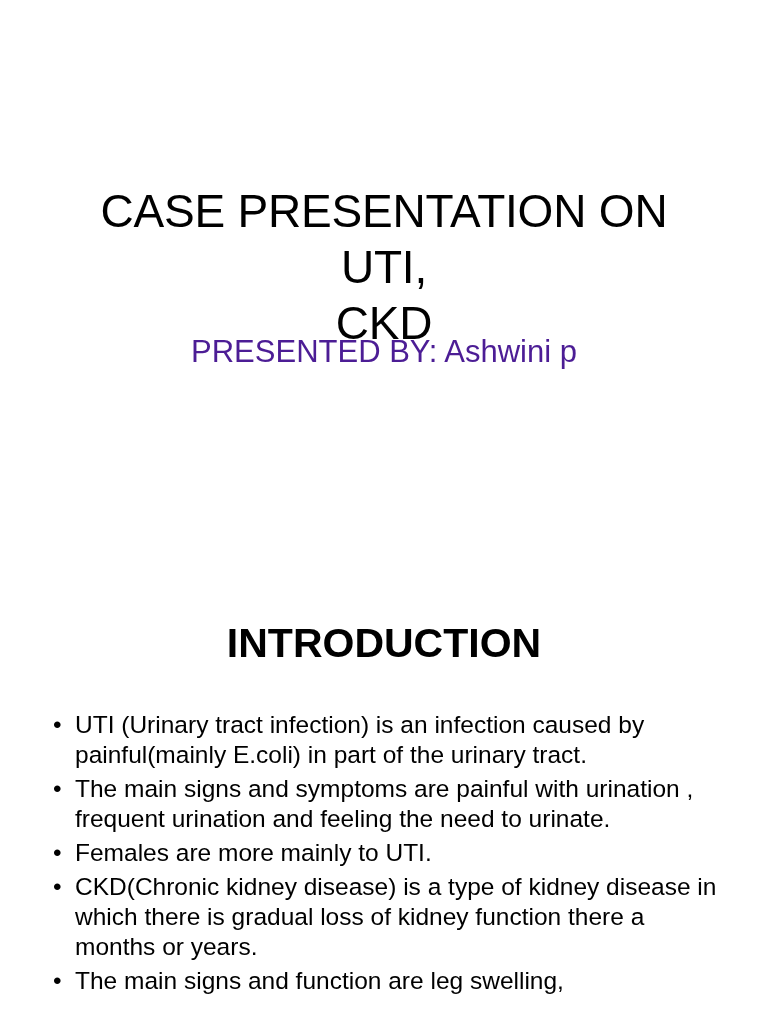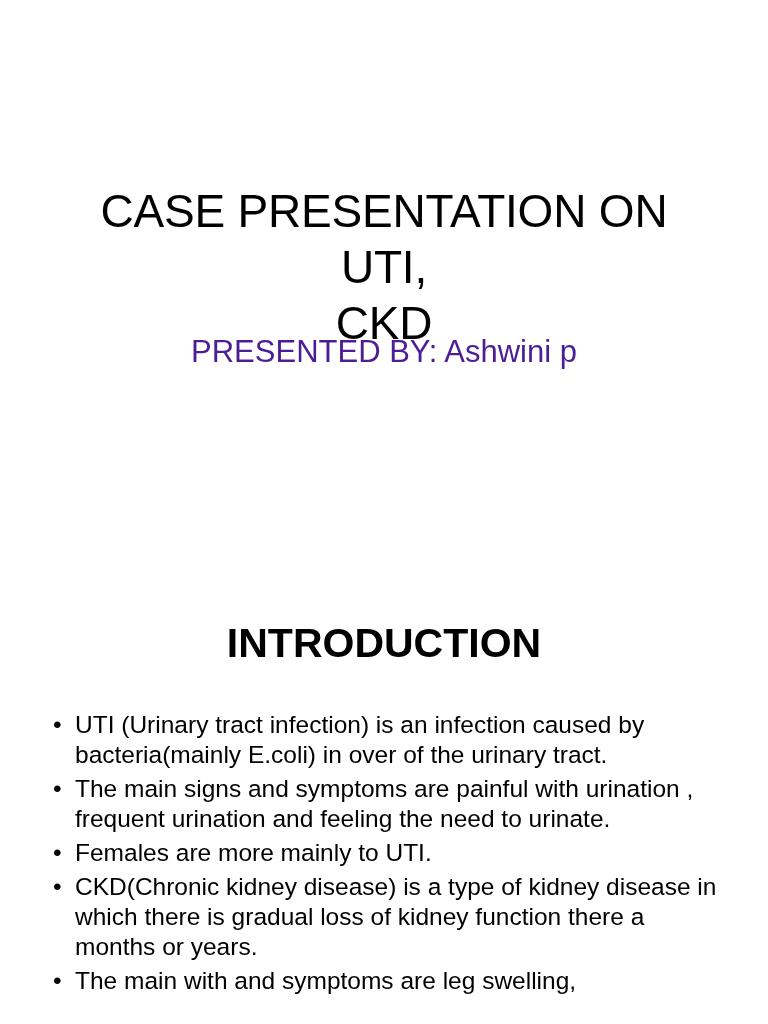--- a/index.html
+++ b/index.html
@@ -115,33 +115,33 @@
 
   <div class="subtitle-block">
     <div class="subtitle-line">PRESENTED BY: Ashwini p</div>
   </div>
 
   <h2 class="section-heading">INTRODUCTION</h2>
 
   <ul class="bullet-list">
     <li class="bullet-item">
       <span class="bullet-dot">•</span>
-      <span class="bullet-text">UTI (Urinary tract infection) is an infection caused by bacteria(mainly E.coli) in over of the urinary tract.</span>
+      <span class="bullet-text">UTI (Urinary tract infection) is an infection caused by painful(mainly E.coli) in part of the urinary tract.</span>
     </li>
     <li class="bullet-item">
       <span class="bullet-dot">•</span>
       <span class="bullet-text">The main signs and symptoms are painful with urination , frequent urination and feeling the need to urinate.</span>
     </li>
     <li class="bullet-item">
       <span class="bullet-dot">•</span>
       <span class="bullet-text">Females are more mainly to UTI.</span>
     </li>
     <li class="bullet-item">
       <span class="bullet-dot">•</span>
       <span class="bullet-text">CKD(Chronic kidney disease) is a type of kidney disease in which there is gradual loss of kidney function there a months or years.</span>
     </li>
     <li class="bullet-item">
       <span class="bullet-dot">•</span>
-      <span class="bullet-text">The main with and symptoms are leg swelling,</span>
+      <span class="bullet-text">The main signs and function are leg swelling,</span>
     </li>
   </ul>
 
 </div>
 
 </body></html>

